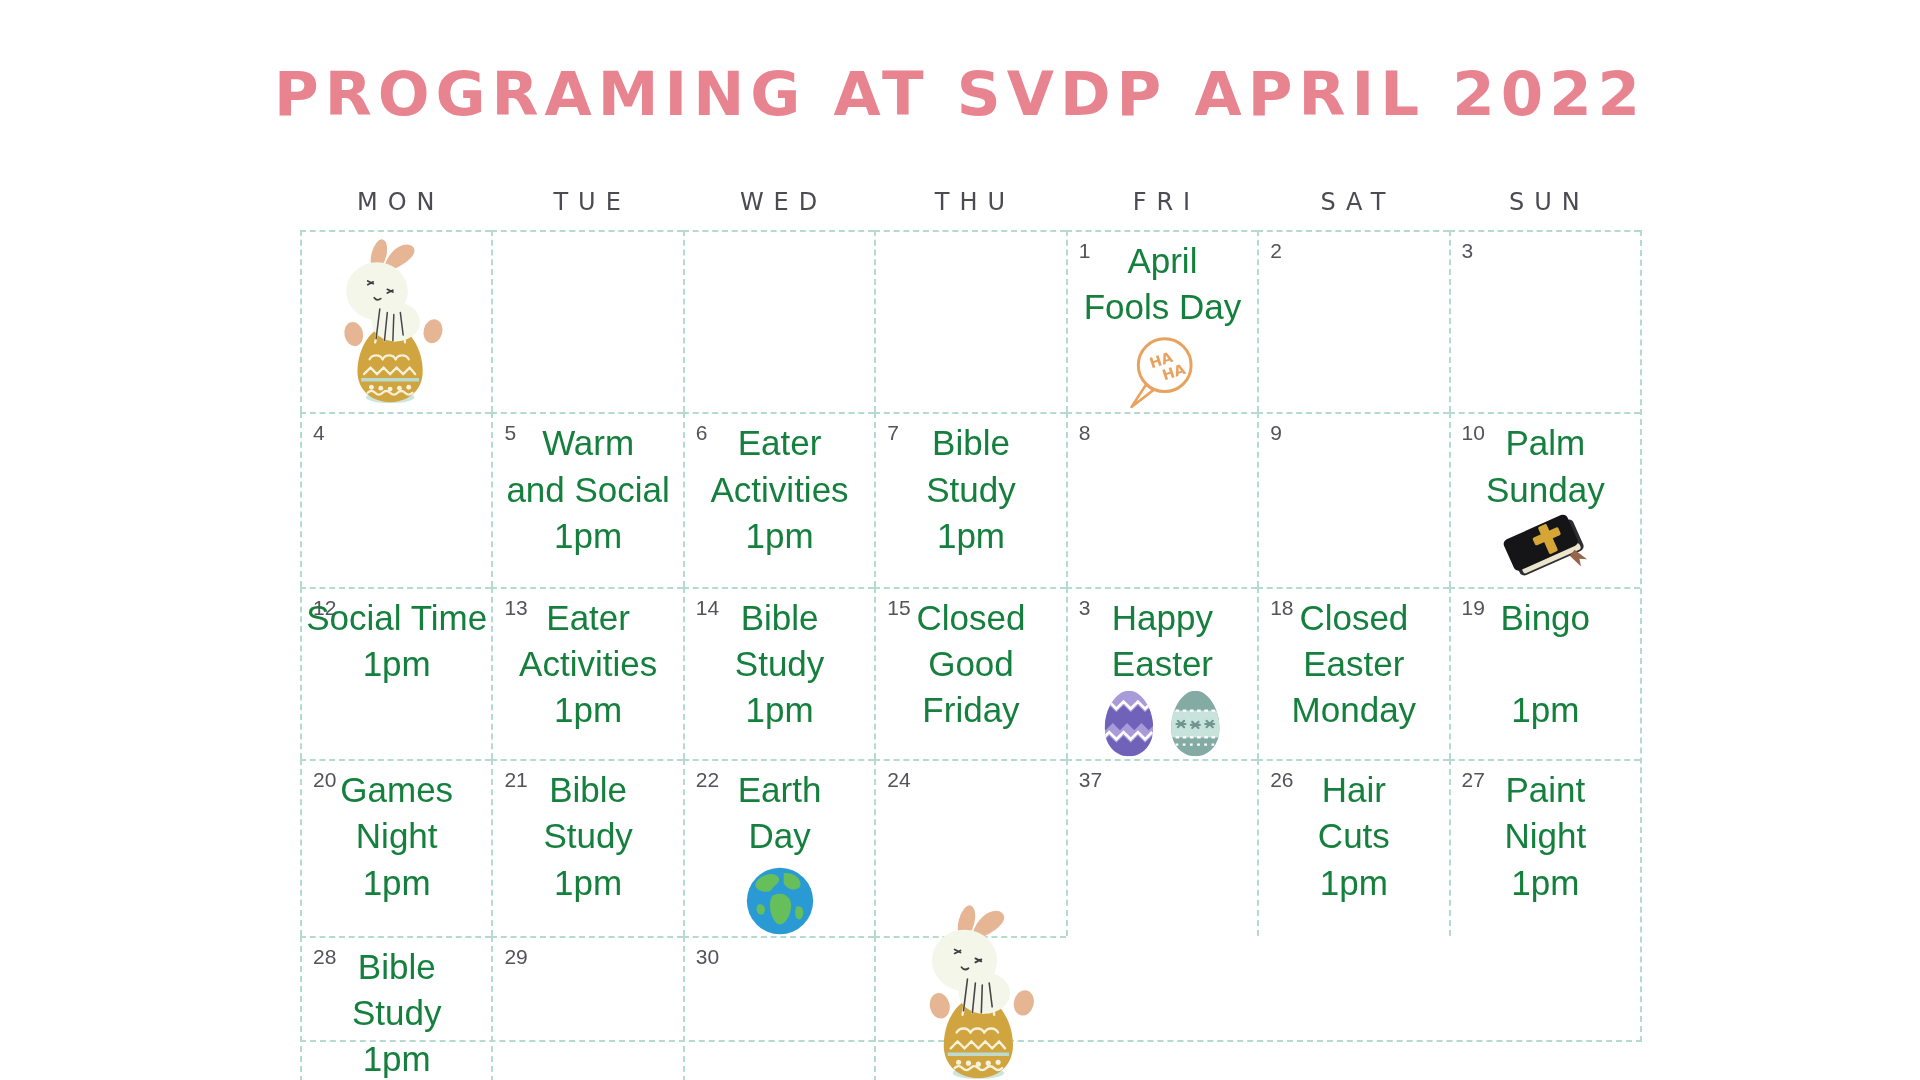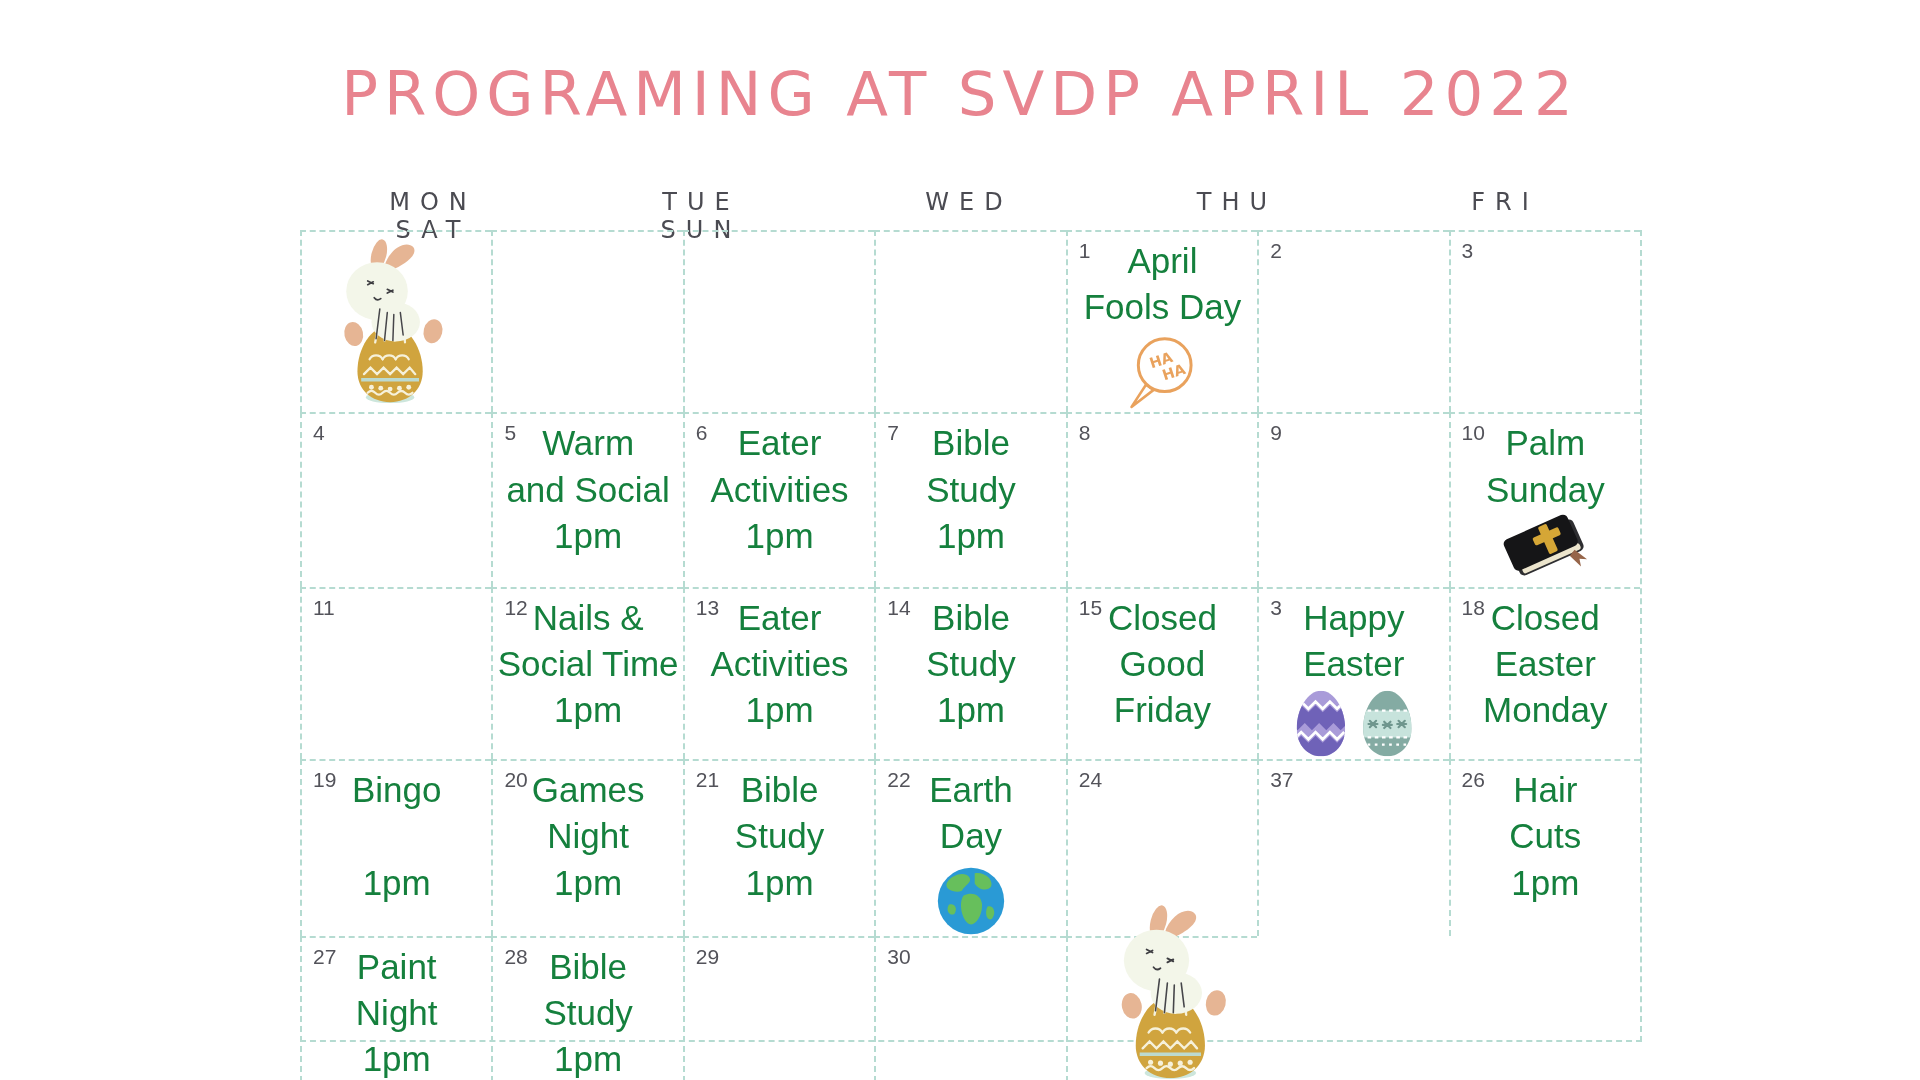--- a/index.html
+++ b/index.html
@@ -1,25 +1,25 @@
 <!DOCTYPE html>
 <html><head>
 <meta charset="utf-8">
 <style>
   html,body{margin:0;padding:0;background:#ffffff;}
   body{width:1920px;height:1080px;position:relative;overflow:hidden;
        font-family:"Liberation Sans",sans-serif;}
   .page{position:absolute;inset:0;background:#ffffff;}
 
   .title{position:absolute;top:58px;left:0;width:100%;text-align:center;
-         font-family:"DejaVu Sans",sans-serif;font-size:61px;font-weight:400;
+         font-family:"DejaVu Sans",sans-serif;font-size:61px;font-weight:700;
          letter-spacing:6px;color:#e8848f;white-space:nowrap;}
 
-  .headers{position:absolute;left:294px;top:188px;width:1340px;
-           display:grid;grid-template-columns:repeat(5,1fr);}
+  .headers{position:absolute;left:300px;top:188px;width:1340px;
+           display:grid;grid-template-columns:repeat(7,1fr);}
   .header{text-align:center;font-family:"DejaVu Sans",sans-serif;
           font-size:24px;color:#4b4b52;letter-spacing:10px;padding-left:10px;}
 
   .grid{position:absolute;left:300px;top:230px;width:1340px;height:810px;
         display:grid;grid-template-columns:repeat(7,1fr);grid-template-rows:repeat(5,1fr);
         border-right:2px dashed #b5dbd1;border-bottom:2px dashed #b5dbd1;}
   .cell{border-left:2px dashed #b5dbd1;border-top:2px dashed #b5dbd1;
         position:relative;}
   .daynum{position:absolute;top:7px;left:11px;font-size:21px;color:#53535a;}
   .event{padding-top:6px;text-align:center;font-size:35px;line-height:1.32;
@@ -160,27 +160,23 @@
   <g transform="rotate(-24 61 48)">
     <rect x="22" y="26" width="82" height="40" rx="6" fill="#2e2e31"></rect>
     <rect x="26" y="56" width="74" height="8" rx="3" fill="#ece5cd"></rect>
     <path d="M92 62 l9 16 l-8 -4 l-2 9 l-7 -17 Z" fill="#96654a"></path>
     <rect x="18" y="18" width="82" height="40" rx="6" fill="#151517"></rect>
     <rect x="63" y="20" width="11" height="35" rx="2" fill="#d5a636"></rect>
     <rect x="52" y="29" width="33" height="10" rx="2" fill="#d5a636"></rect>
   </g>
 </svg></span>
       </div>
-      <div class="cell cell-r2-c0">
-        <span class="daynum">11</span>
-      </div>
       <div class="cell cell-r2-c1">
         <span class="daynum">12</span>
         <div class="event">
-          <div class="line">Nails &amp;</div>
           <div class="line">Social Time</div>
           <div class="line">1pm</div>
         </div>
       </div>
       <div class="cell cell-r2-c2">
         <span class="daynum">13</span>
         <div class="event">
           <div class="line">Eater</div>
           <div class="line">Activities</div>
           <div class="line">1pm</div>

